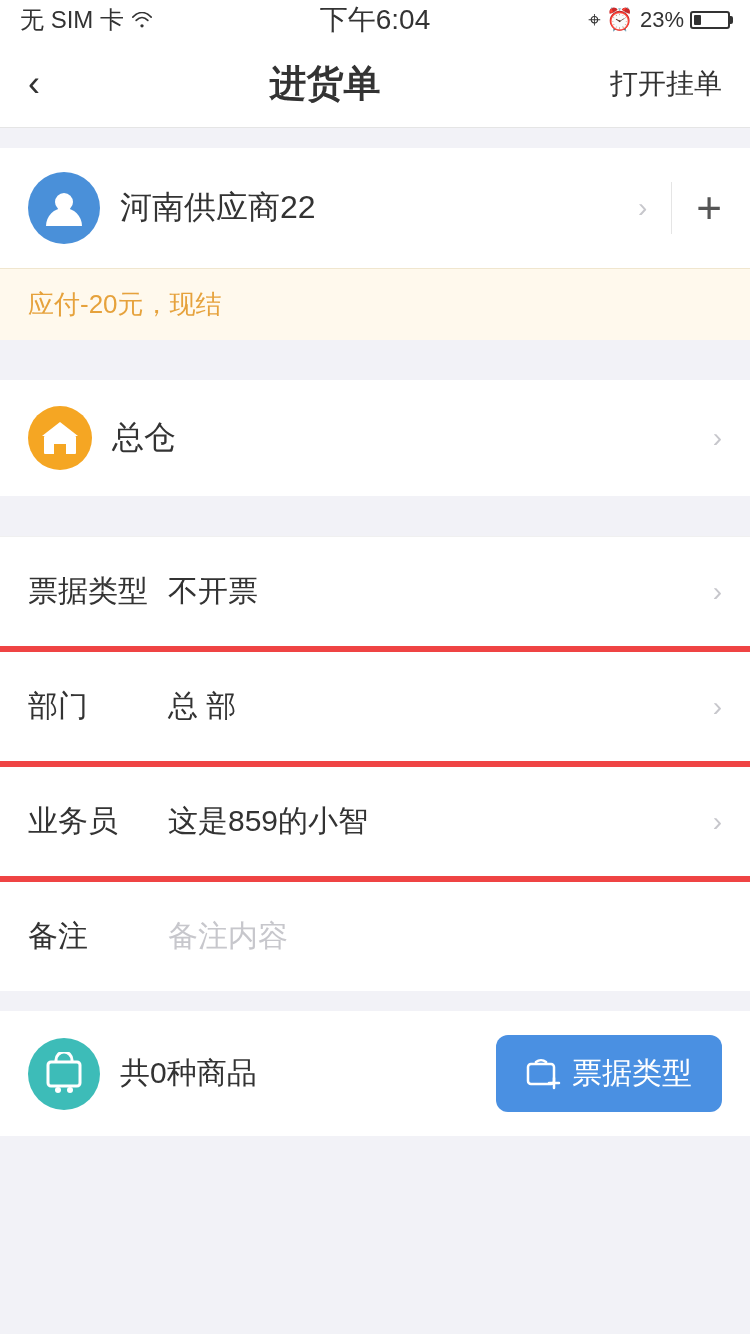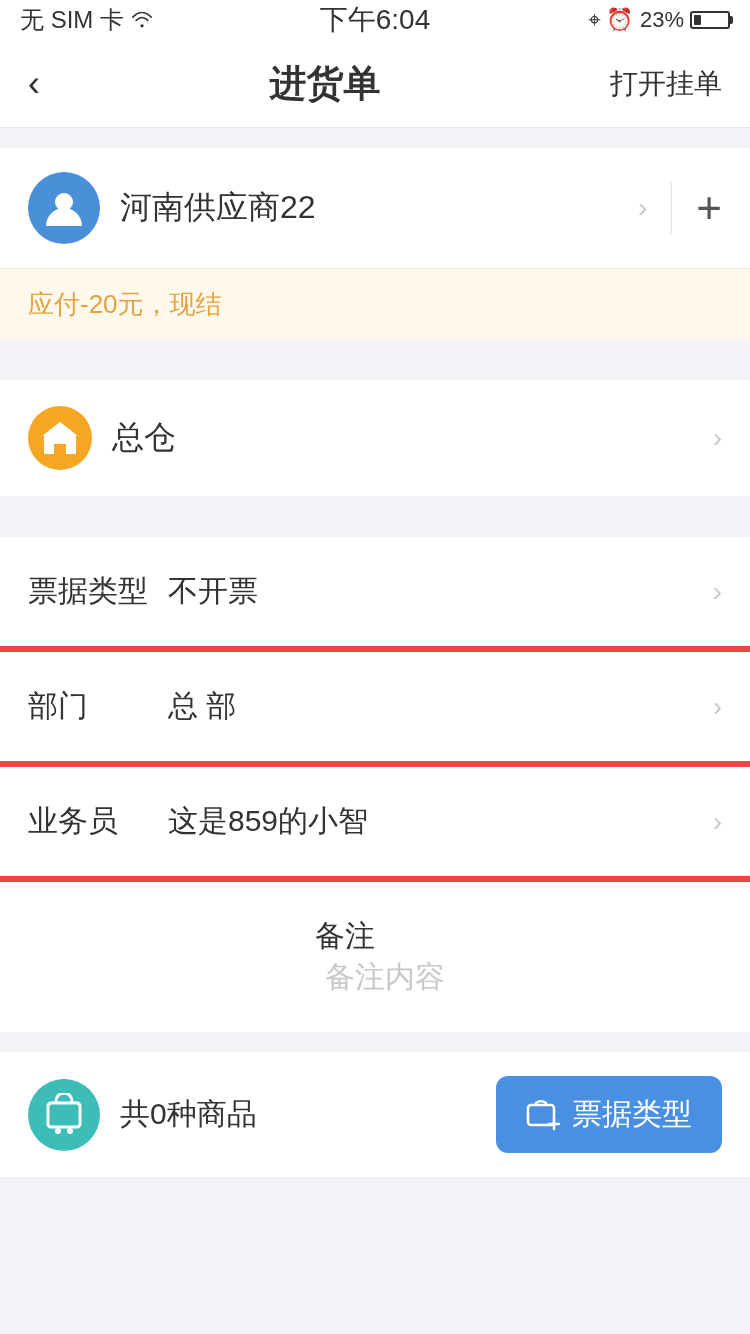--- a/index.html
+++ b/index.html
@@ -214,21 +214,20 @@
     
     .form-row {
       display: flex;
       align-items: center;
       padding: 34px 28px;
       background: #fff;
       border-bottom: 6px solid #ef4444;
     }
     .form-row:last-child {
       border-bottom: none;
-      flex-direction: column;
     }
     .form-label {
       font-size: 30px;
       color: #333;
       width: 120px;
       flex-shrink: 0;
     }
     .form-value {
       flex: 1;
       font-size: 30px;

